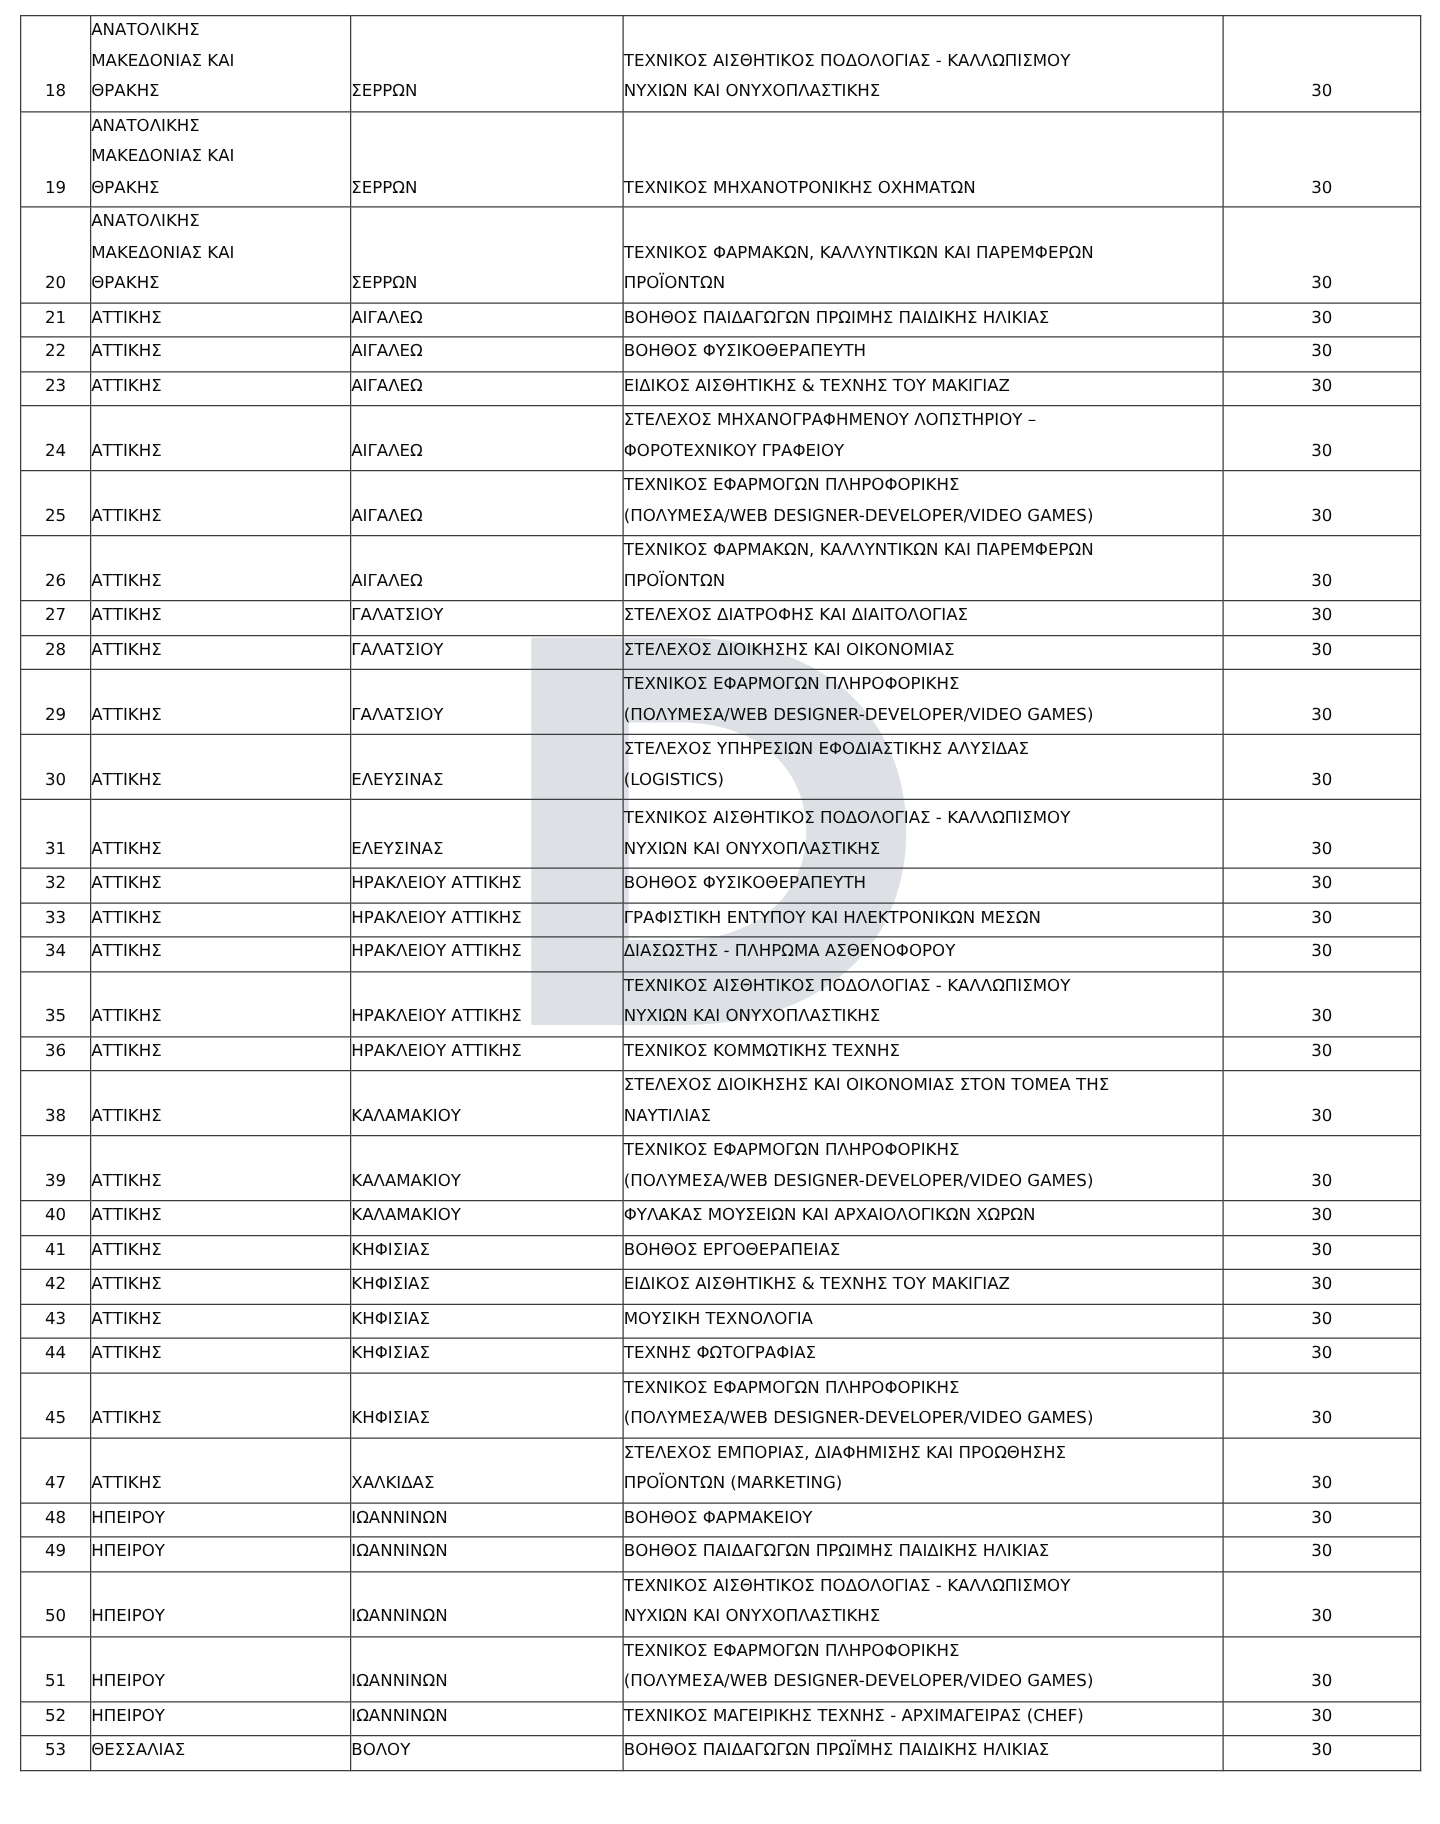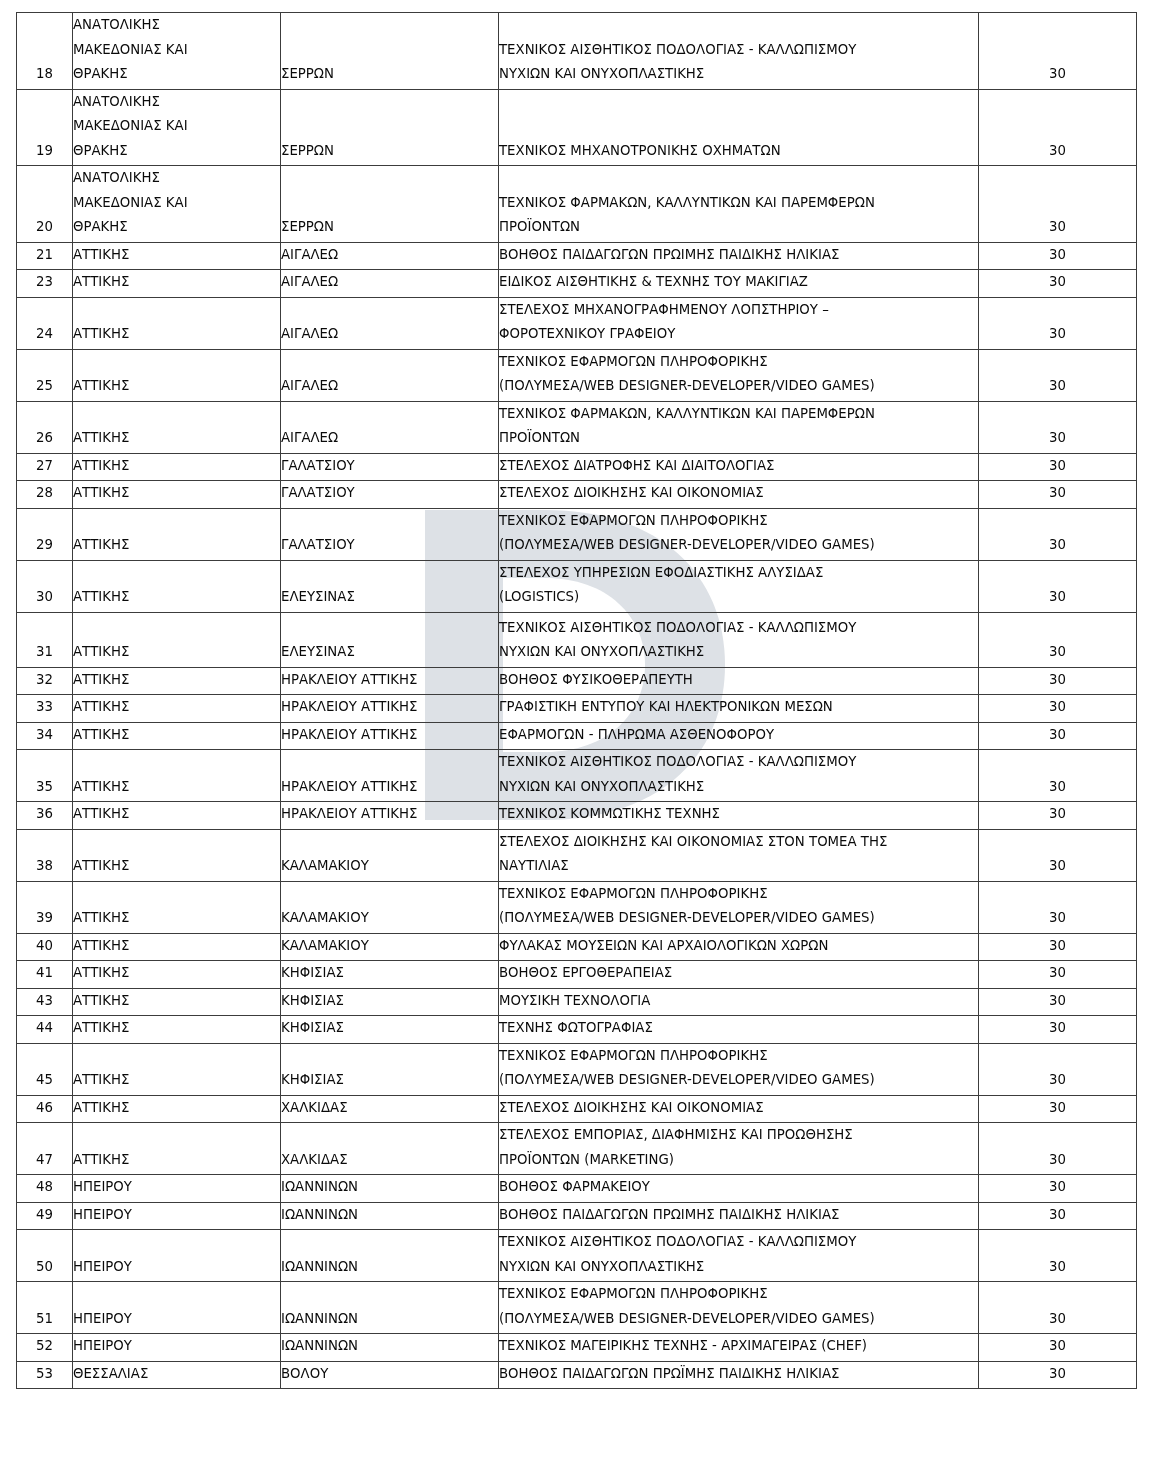--- a/index.html
+++ b/index.html
@@ -184,20 +184,39 @@
             </span>
           </td>
           <td class="cell-spec">
             <span class="lines">
               <span class="ln">ΒΟΗΘΟΣ ΠΑΙΔΑΓΩΓΩΝ ΠΡΩΙΜΗΣ ΠΑΙΔΙΚΗΣ ΗΛΙΚΙΑΣ</span>
             </span>
           </td>
           <td class="cell-cnt">30</td>
         </tr>
         <tr style="height: 25px;">
+          <td class="cell-no">22</td>
+          <td class="cell-reg">
+            <span class="lines">
+              <span class="ln">ΑΤΤΙΚΗΣ</span>
+            </span>
+          </td>
+          <td class="cell-city">
+            <span class="lines">
+              <span class="ln">ΑΙΓΑΛΕΩ</span>
+            </span>
+          </td>
+          <td class="cell-spec">
+            <span class="lines">
+              <span class="ln">ΒΟΗΘΟΣ ΦΥΣΙΚΟΘΕΡΑΠΕΥΤΗ</span>
+            </span>
+          </td>
+          <td class="cell-cnt">30</td>
+        </tr>
+        <tr style="height: 25px;">
           <td class="cell-no">23</td>
           <td class="cell-reg">
             <span class="lines">
               <span class="ln">ΑΤΤΙΚΗΣ</span>
             </span>
           </td>
           <td class="cell-city">
             <span class="lines">
               <span class="ln">ΑΙΓΑΛΕΩ</span>
             </span>
@@ -412,21 +431,21 @@
               <span class="ln">ΑΤΤΙΚΗΣ</span>
             </span>
           </td>
           <td class="cell-city">
             <span class="lines">
               <span class="ln">ΗΡΑΚΛΕΙΟΥ ΑΤΤΙΚΗΣ</span>
             </span>
           </td>
           <td class="cell-spec">
             <span class="lines">
-              <span class="ln">ΕΦΑΡΜΟΓΩΝ - ΠΛΗΡΩΜΑ ΑΣΘΕΝΟΦΟΡΟΥ</span>
+              <span class="ln">ΔΙΑΣΩΣΤΗΣ - ΠΛΗΡΩΜΑ ΑΣΘΕΝΟΦΟΡΟΥ</span>
             </span>
           </td>
           <td class="cell-cnt">30</td>
         </tr>
         <tr style="height: 50px;">
           <td class="cell-no">35</td>
           <td class="cell-reg">
             <span class="lines">
               <span class="ln">ΑΤΤΙΚΗΣ</span>
             </span>
@@ -535,20 +554,39 @@
             </span>
           </td>
           <td class="cell-spec">
             <span class="lines">
               <span class="ln">ΒΟΗΘΟΣ ΕΡΓΟΘΕΡΑΠΕΙΑΣ</span>
             </span>
           </td>
           <td class="cell-cnt">30</td>
         </tr>
         <tr style="height: 25px;">
+          <td class="cell-no">42</td>
+          <td class="cell-reg">
+            <span class="lines">
+              <span class="ln">ΑΤΤΙΚΗΣ</span>
+            </span>
+          </td>
+          <td class="cell-city">
+            <span class="lines">
+              <span class="ln">ΚΗΦΙΣΙΑΣ</span>
+            </span>
+          </td>
+          <td class="cell-spec">
+            <span class="lines">
+              <span class="ln">ΕΙΔΙΚΟΣ ΑΙΣΘΗΤΙΚΗΣ &amp; ΤΕΧΝΗΣ ΤΟΥ ΜΑΚΙΓΙΑΖ</span>
+            </span>
+          </td>
+          <td class="cell-cnt">30</td>
+        </tr>
+        <tr style="height: 25px;">
           <td class="cell-no">43</td>
           <td class="cell-reg">
             <span class="lines">
               <span class="ln">ΑΤΤΙΚΗΣ</span>
             </span>
           </td>
           <td class="cell-city">
             <span class="lines">
               <span class="ln">ΚΗΦΙΣΙΑΣ</span>
             </span>
@@ -588,39 +626,20 @@
           </td>
           <td class="cell-city">
             <span class="lines">
               <span class="ln">ΚΗΦΙΣΙΑΣ</span>
             </span>
           </td>
           <td class="cell-spec">
             <span class="lines">
               <span class="ln">ΤΕΧΝΙΚΟΣ ΕΦΑΡΜΟΓΩΝ ΠΛΗΡΟΦΟΡΙΚΗΣ</span>
               <span class="ln">(ΠΟΛΥΜΕΣΑ/WEB DESIGNER-DEVELOPER/VIDEO GAMES)</span>
-            </span>
-          </td>
-          <td class="cell-cnt">30</td>
-        </tr>
-        <tr style="height: 25px;">
-          <td class="cell-no">46</td>
-          <td class="cell-reg">
-            <span class="lines">
-              <span class="ln">ΑΤΤΙΚΗΣ</span>
-            </span>
-          </td>
-          <td class="cell-city">
-            <span class="lines">
-              <span class="ln">ΧΑΛΚΙΔΑΣ</span>
-            </span>
-          </td>
-          <td class="cell-spec">
-            <span class="lines">
-              <span class="ln">ΣΤΕΛΕΧΟΣ ΔΙΟΙΚΗΣΗΣ ΚΑΙ ΟΙΚΟΝΟΜΙΑΣ</span>
             </span>
           </td>
           <td class="cell-cnt">30</td>
         </tr>
         <tr style="height: 50px;">
           <td class="cell-no">47</td>
           <td class="cell-reg">
             <span class="lines">
               <span class="ln">ΑΤΤΙΚΗΣ</span>
             </span>

